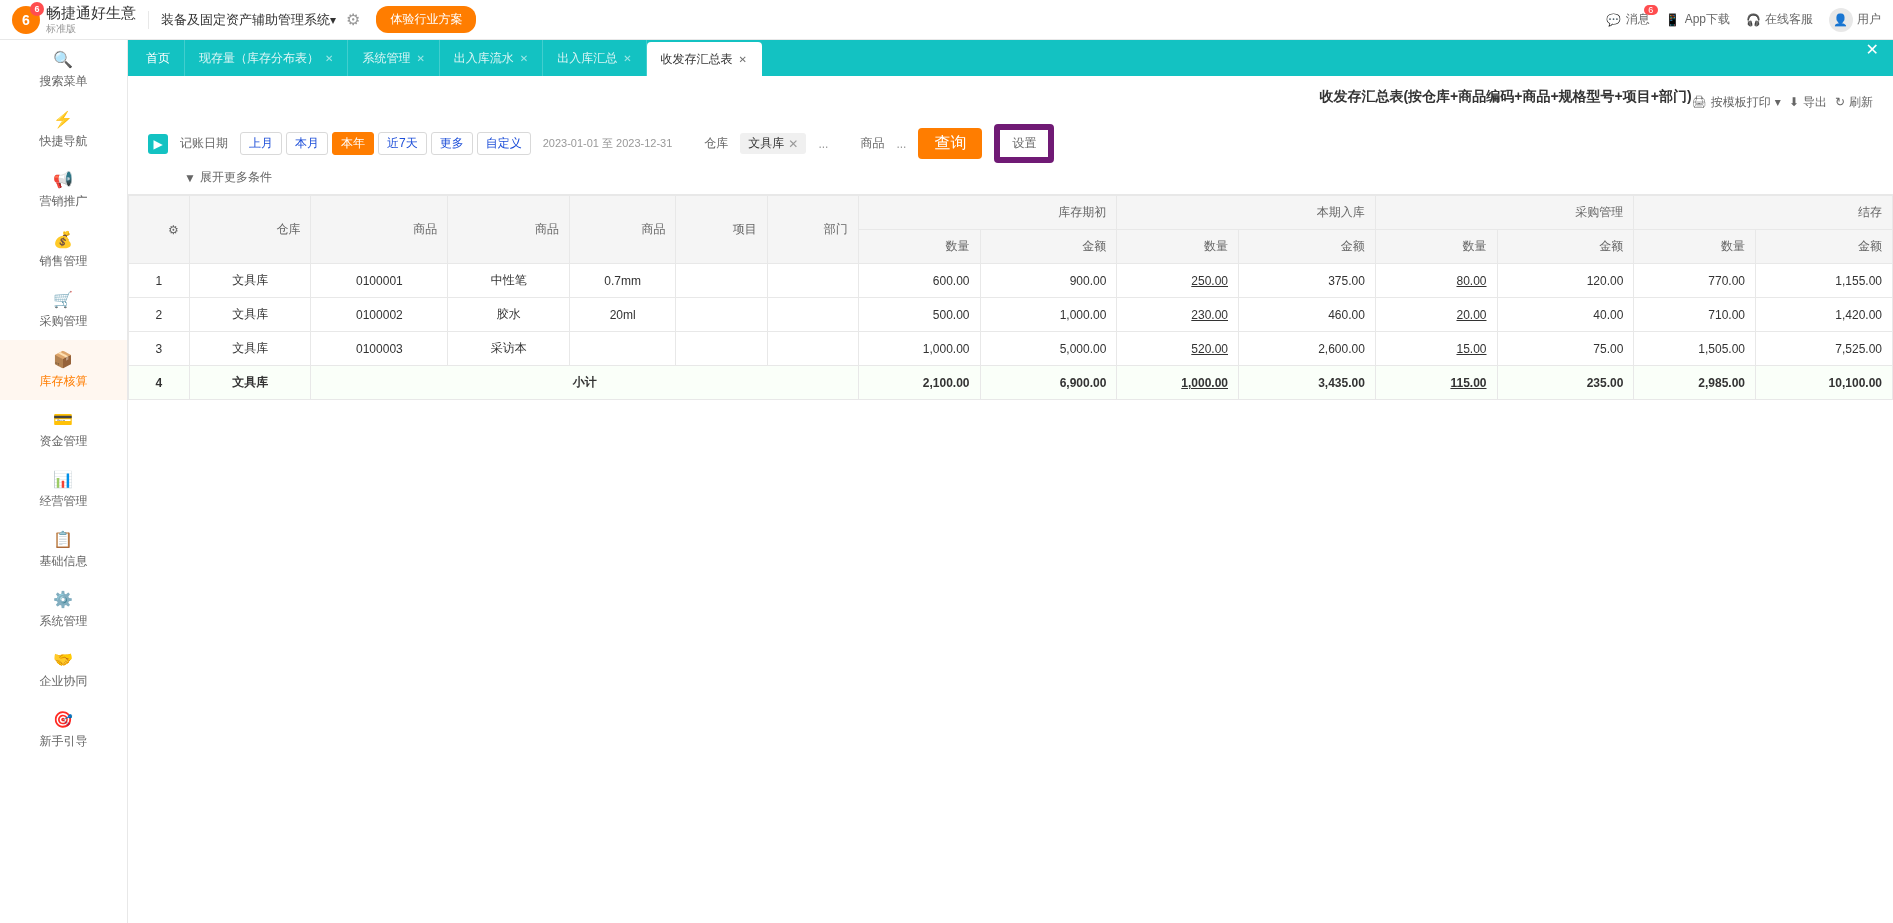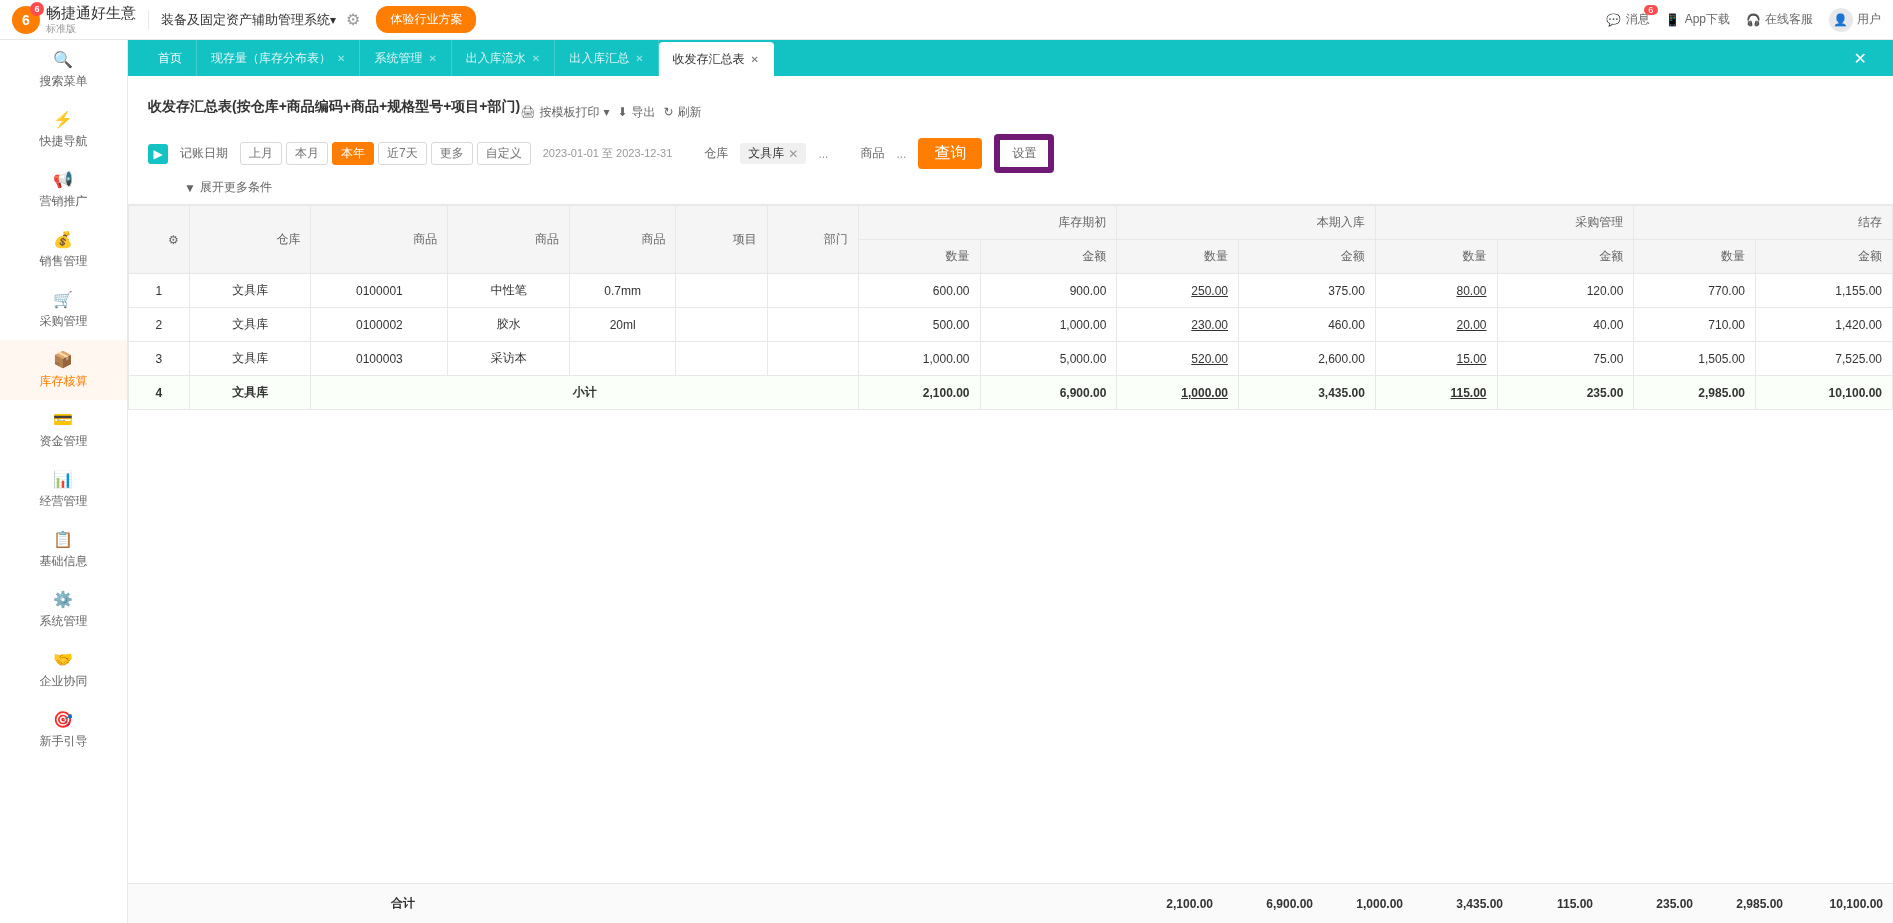--- a/index.html
+++ b/index.html
@@ -26,33 +26,33 @@
     .top-icon-badge { position: absolute; top: -6px; right: -8px; background: #ff4d4f; color: white; border-radius: 10px; padding: 0 4px; font-size: 9px; min-width: 14px; text-align: center; }
     .user-avatar { width: 24px; height: 24px; background: #e8e8e8; border-radius: 50%; display: flex; align-items: center; justify-content: center; color: #999; }
 
     
     .sidebar-item { display: flex; flex-direction: column; align-items: center; padding: 10px 0; cursor: pointer; color: #666; font-size: 12px; gap: 4px; }
     .sidebar-item.active { color: #ff7d00; background: #fff7f0; }
     .sidebar-icon { font-size: 16px; }
     .sidebar-item.active .sidebar-icon { color: #ff7d00; }
 
     
-    .tab-bar { display: flex; align-items: center; background: #13c2c2; height: 36px; padding: 0 16px; }
+    .tab-bar { display: flex; background: #13c2c2; height: 36px; padding: 0 4px; }
     .tab-item { display: flex; align-items: center; gap: 6px; padding: 0 14px; height: 36px; color: rgba(255,255,255,0.85); cursor: pointer; font-size: 12px; border-right: 1px solid rgba(255,255,255,0.2); }
     .tab-item.active { background: #fff; color: #333; border-radius: 4px 4px 0 0; height: 34px; margin-top: 2px; }
     .tab-close { font-size: 10px; opacity: 0.7; }
     .tab-item:first-child { background: transparent; color: white; }
     .tab-end-close { margin-left: auto; color: white; padding: 0 10px; cursor: pointer; font-size: 16px; }
 
     
     .page-header { background: #fff; padding: 12px 20px 0 20px; border-bottom: 1px solid #e8e8e8; }
     .page-title { font-size: 14px; font-weight: bold; color: #333; margin-bottom: 10px; }
     .filter-label { color: #666; font-size: 12px; white-space: nowrap; }
     .filter-date-btns { display: flex; gap: 4px; }
-    .date-btn { padding: 2px 8px; border: 1px solid #d9d9d9; border-radius: 3px; cursor: pointer; font-size: 12px; color: #737373; background: white; }
+    .date-btn { padding: 2px 8px; border: 1px solid #d9d9d9; border-radius: 3px; cursor: pointer; font-size: 12px; color: #1d4ed8; background: white; }
     .date-btn.active { background: #ff7d00; color: white; border-color: #ff7d00; }
     .date-range { font-size: 11px; color: #999; }
     .filter-tag { display: flex; align-items: center; gap: 4px; background: #f0f0f0; border-radius: 3px; padding: 2px 8px; font-size: 12px; color: #333; }
     .filter-tag-close { cursor: pointer; color: #999; }
     .filter-more { color: #999; cursor: pointer; font-size: 12px; }
     .btn-query { background: #ff7d00; color: white; border: none; padding: 5px 16px; border-radius: 4px; cursor: pointer; font-size: 16px; }
     .btn-settings { background: white; color: #666; border: 6px solid #701a75; padding: 5px 12px; border-radius: 4px; cursor: pointer; font-size: 12px; }
     .expand-more { display: flex; align-items: center; gap: 4px; color: #666; cursor: pointer; font-size: 12px; padding: 6px 0; }
 
     
@@ -208,21 +208,21 @@
         <div class="tab-item active">
           <span>收发存汇总表</span>
           <span class="tab-close">✕</span>
         </div>
         <span class="tab-end-close">✕</span>
       </div>
 
       <div class="page-content">
 
         <div class="page-header">
-          <div style="display:flex; align-items:center; justify-content:flex-start;margin-top:10px;">
+          <div style="display:flex; align-items:center; justify-content:flex-end;">
             <div class="page-title">收发存汇总表(按仓库+商品编码+商品+规格型号+项目+部门)</div>
             <div class="header-print-btns">
               <div class="print-btn">
                 <span>🖨</span>
                 <span>按模板打印</span>
                 <span>▾</span>
               </div>
               <div class="print-btn">
                 <span>⬇</span>
                 <span>导出</span>
@@ -359,32 +359,17 @@
                 <td class="num">3,435.00</td>
                 <td class="num underline">115.00</td>
                 <td class="num">235.00</td>
                 <td class="num">2,985.00</td>
                 <td class="num">10,100.00</td>
               </tr>
             </tbody>
           </table>
         </div>
 
-        <div class="bottom-total">
-          <div style="display:flex; width:100%; align-items:center;">
-            <div style="width:530px; text-align:center; font-weight:bold; font-size:12px; padding-left:20px;">合计</div>
-            <div style="display:flex; flex:1; justify-content:flex-end;">
-              <div style="width:90px; text-align:right; padding-right:10px; font-weight:bold; font-size:12px;">2,100.00</div>
-              <div style="width:100px; text-align:right; padding-right:10px; font-weight:bold; font-size:12px;">6,900.00</div>
-              <div style="width:90px; text-align:right; padding-right:10px; font-weight:bold; font-size:12px;">1,000.00</div>
-              <div style="width:100px; text-align:right; padding-right:10px; font-weight:bold; font-size:12px;">3,435.00</div>
-              <div style="width:90px; text-align:right; padding-right:10px; font-weight:bold; font-size:12px;">115.00</div>
-              <div style="width:100px; text-align:right; padding-right:10px; font-weight:bold; font-size:12px;">235.00</div>
-              <div style="width:90px; text-align:right; padding-right:10px; font-weight:bold; font-size:12px;">2,985.00</div>
-              <div style="width:100px; text-align:right; padding-right:10px; font-weight:bold; font-size:12px;">10,100.00</div>
-            </div>
-          </div>
-        </div>
 
       </div>
     </div>
   </div>
 </div>
 
 </body></html>

